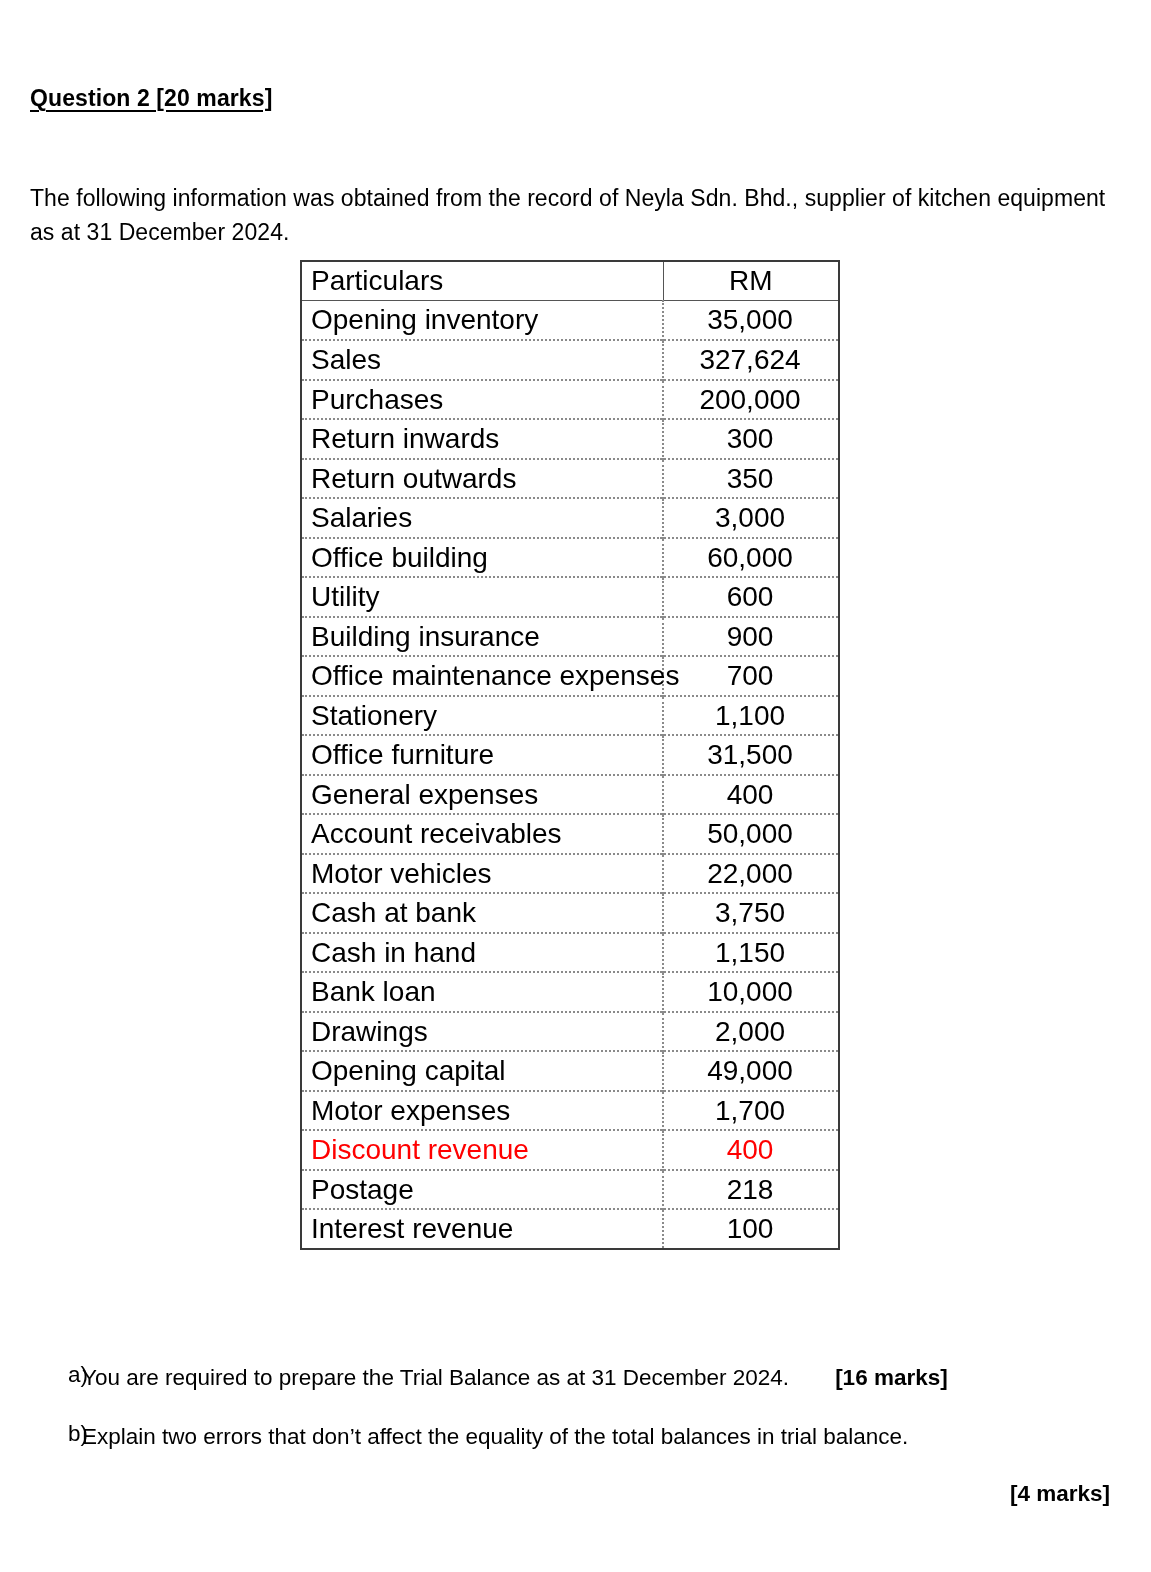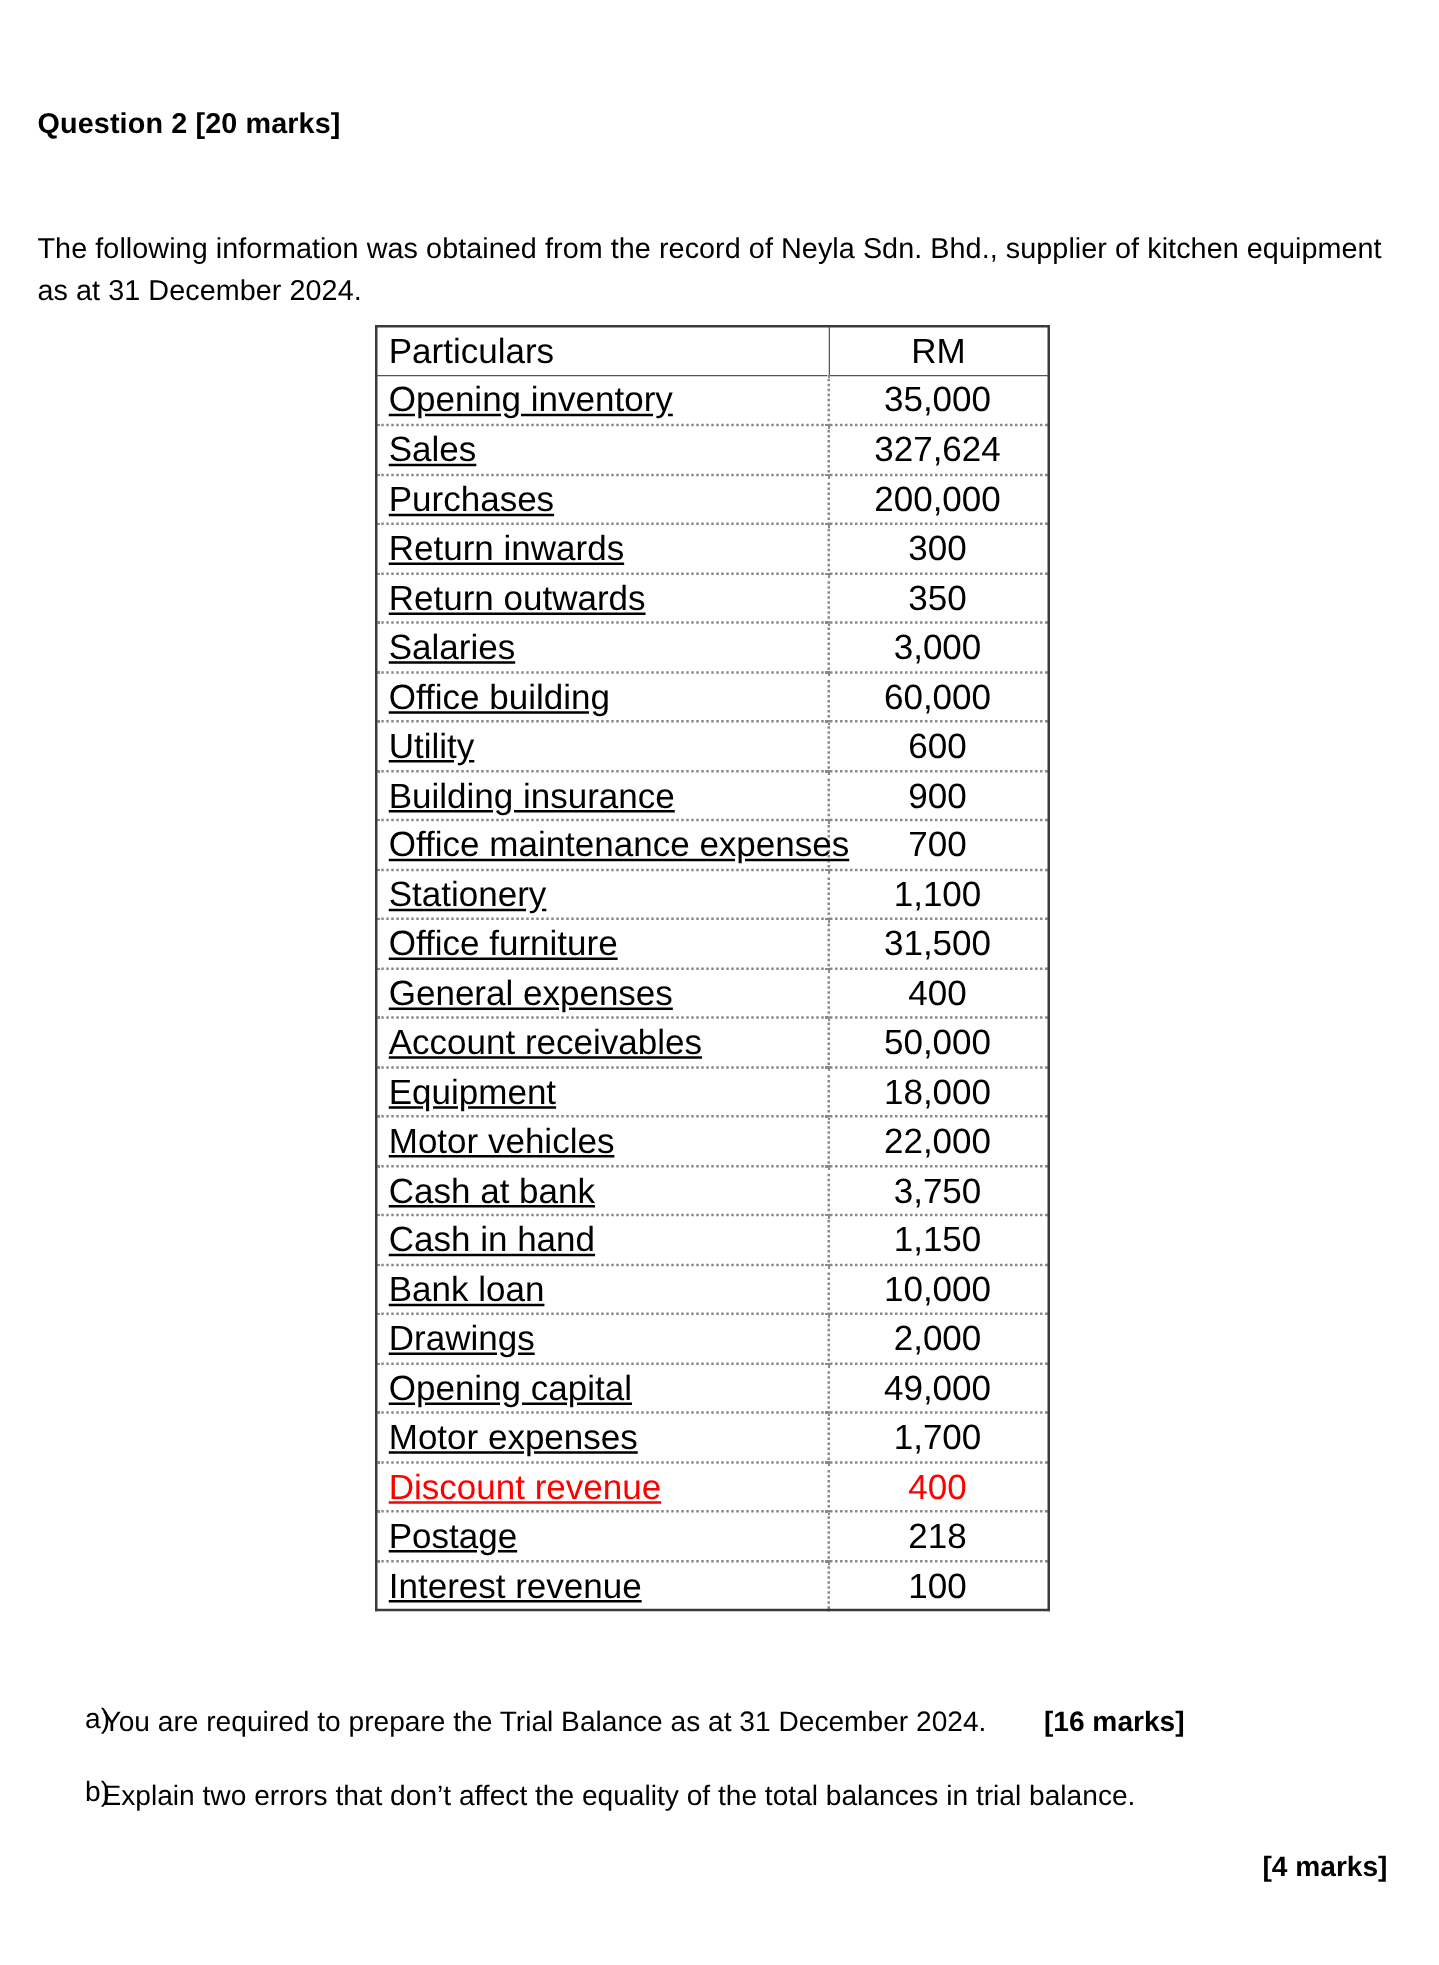--- a/index.html
+++ b/index.html
@@ -28,20 +28,21 @@
   .q-heading {
     position: absolute;
     left: 30px;
     top: 86px;
     font-size: 23px;
     font-weight: bold;
     letter-spacing: 0.1px;
     line-height: 1.1;
   }
   .q-heading .underline-text {
+    text-decoration: underline;
     text-underline-offset: 4px;
     text-decoration-thickness: 2px;
   }
 
   
   .intro {
     position: absolute;
     left: 30px;
     top: 158px;
     width: 1080px;
@@ -100,21 +101,20 @@
   
   table.data tbody tr td {
     border-top: 2px dotted #8a8a8a;
   }
   table.data tbody tr:first-child td {
     border-top: none;
   }
   table.data tbody td.cell-label {
     text-align: left;
     border-right: 2px dotted #8a8a8a;
-    text-decoration: underline;
   }
   table.data tbody td.cell-value {
     text-align: center;
     padding-right: 11px;
   }
 
   .row-highlight .cell-label,
   .row-highlight .cell-value {
     color: #ff0000;
   }
@@ -236,24 +236,20 @@
           </tr>
           <tr>
             <td class="cell-label">General expenses</td>
             <td class="cell-value">400</td>
           </tr>
           <tr>
             <td class="cell-label">Account receivables</td>
             <td class="cell-value">50,000</td>
           </tr>
           <tr>
-            <td class="cell-label">Equipment</td>
-            <td class="cell-value">18,000</td>
-          </tr>
-          <tr>
             <td class="cell-label">Motor vehicles</td>
             <td class="cell-value">22,000</td>
           </tr>
           <tr>
             <td class="cell-label">Cash at bank</td>
             <td class="cell-value">3,750</td>
           </tr>
           <tr>
             <td class="cell-label">Cash in hand</td>
             <td class="cell-value">1,150</td>

